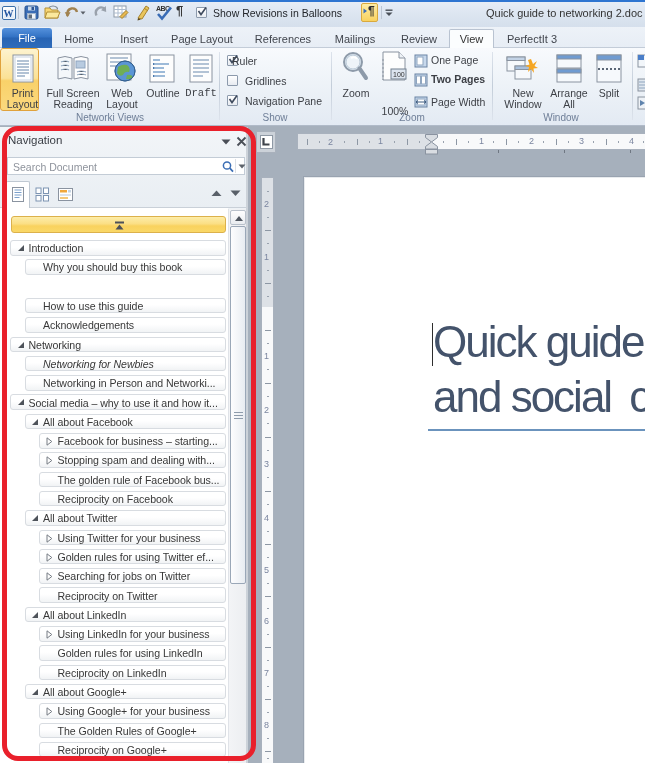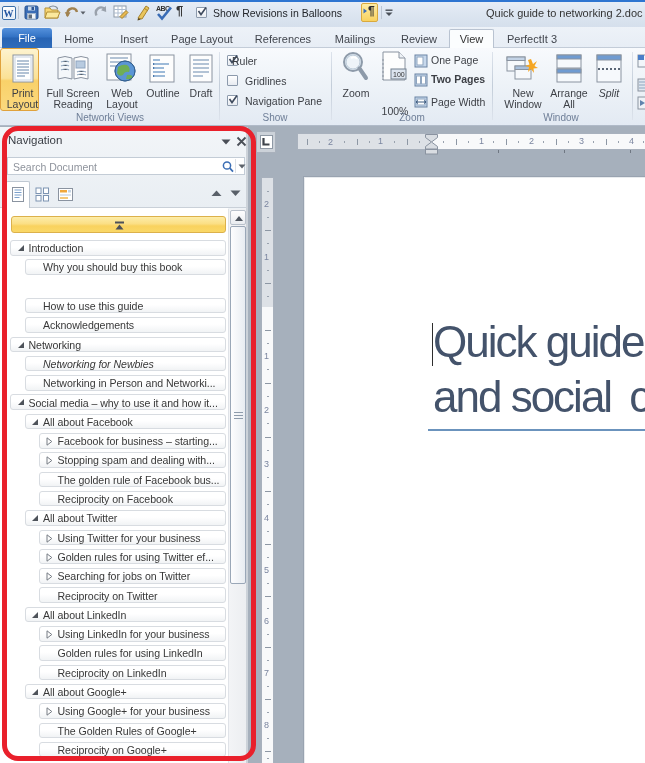--- a/index.html
+++ b/index.html
@@ -168,21 +168,21 @@
   <div class="glabel" style="left:30px;width:160px;">Networki Views</div>
   <div class="glabel" style="left:235px;width:80px;">Show</div>
   <div class="glabel" style="left:372px;width:80px;">Zoom</div>
   <div class="glabel" style="left:521px;width:80px;">Window</div>
 
   <div id="printlayout"></div>
   <div class="biglabel" style="left:4px;top:40px;width:37px;">Print<br>Layout</div>
   <div class="biglabel" style="left:43px;top:40px;width:60px;">Full Screen<br>Reading</div>
   <div class="biglabel" style="left:104px;top:40px;width:36px;">Web<br>Layout</div>
   <div class="biglabel" style="left:141px;top:40px;width:44px;">Outline</div>
-  <div class="biglabel" style="left:184px;top:40px;width:34px;">Draft</div>
+  <div class="biglabel" style="left:184px;top:40px;width:34px;font-family:Liberation Mono, monospace;">Draft</div>
 
   <div class="cbox" style="left:227px;top:7px;"></div>
   <div class="cbox" style="left:227px;top:27px;"></div>
   <div class="cbox" style="left:227px;top:47px;"></div>
   <svg class="abs" style="left:227px;top:5px;" width="13" height="13" viewBox="0 0 13 13">
       <path d="M2.5 6 L5 9.5 L10 2.5" stroke="#3f4b5e" stroke-width="1.6" fill="none"></path>
     </svg>
   <svg class="abs" style="left:227px;top:45px;" width="13" height="13" viewBox="0 0 13 13">
       <path d="M2.5 6 L5 9.5 L10 2.5" stroke="#3f4b5e" stroke-width="1.6" fill="none"></path>
     </svg>
@@ -191,21 +191,21 @@
   <div class="smalltxt" style="left:245px;top:47px;">Navigation Pane</div>
 
   <div class="biglabel" style="left:337px;top:40px;width:38px;">Zoom</div>
   <div class="biglabel" style="left:376px;top:58px;width:38px;">100%</div>
   <div class="smalltxt" style="left:431px;top:6px;">One Page</div>
   <div class="smalltxt" style="left:431px;top:25px;font-weight:bold;">Two Pages</div>
   <div class="smalltxt" style="left:431px;top:48px;">Page Width</div>
 
   <div class="biglabel" style="left:502px;top:40px;width:42px;">New<br>Window</div>
   <div class="biglabel" style="left:546px;top:40px;width:46px;">Arrange<br>All</div>
-  <div class="biglabel" style="left:593px;top:40px;width:32px;font-style:italic;">Split</div>
+  <div class="biglabel" style="left:593px;top:40px;width:32px;">Split</div>
 
   <svg class="abs" style="left:12px;top:6px;" width="22" height="29" viewBox="0 0 22 29">
     <rect x="1" y="1" width="20" height="27" fill="#fdfdfd" stroke="#8a93a0"></rect>
     <rect x="3" y="3" width="16" height="23" fill="#fff" stroke="#c8d4e2"></rect>
     <g stroke="#9ab0c8" stroke-width="1.4">
         <path d="M5 7h12M5 10h12M5 13h12M5 16h12M5 19h12M5 22h8"></path>
       </g>
   </svg>
   <svg class="abs" style="left:56px;top:7px;" width="34" height="27" viewBox="0 0 34 27">
     <path d="M2 3 Q9 0 16 3 L16 24 Q9 21 2 24 Z" fill="#f4f7fa" stroke="#8a93a0"></path>

